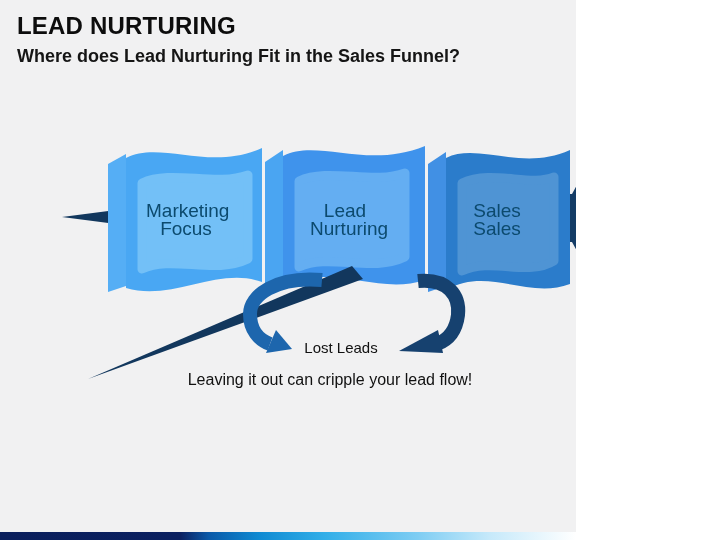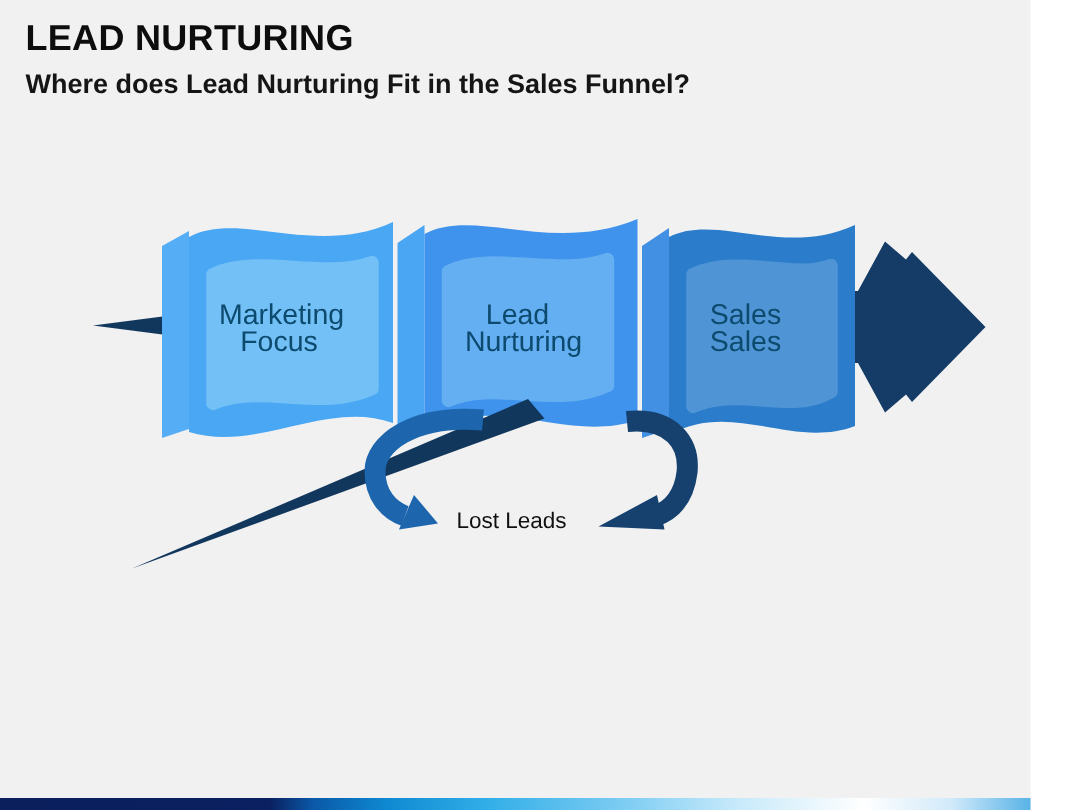--- a/index.html
+++ b/index.html
@@ -1,20 +1,20 @@
 <!DOCTYPE html>
 <html><head>
 <meta charset="utf-8">
 <style>
   * { margin: 0; padding: 0; box-sizing: border-box; }
   html, body { width: 720px; height: 540px; }
   body { font-family: "Liberation Sans", sans-serif; }
   .slide {
     position: relative;
-    width: 687px;
+    width: 576px;
     height: 540px;
     background: #f1f1f2;
     overflow: hidden;
   }
   .title {
     position: absolute;
     left: 17px;
     top: 12px;
     font-size: 24px;
     font-weight: 700;
@@ -125,15 +125,16 @@
       <path d="M 418,281 C 448,278 460,296 458,315 C 456,331 448,340 437,344" fill="none" stroke="#16416f" stroke-width="14"></path>
       <polygon points="438,330 443,353 399,351" fill="#16416f"></polygon>
     </g>
   </svg>
 
   <div class="stage-label stage-label-1">Marketing Focus</div>
   <div class="stage-label stage-label-2">Lead Nurturing</div>
   <div class="stage-label stage-label-3">Sales Sales</div>
 
   <div class="lost-leads">Lost Leads</div>
+  <div class="caption">Leaving it out can cripple your lead flow!</div>
 
   <div class="bottom-bar"></div>
 </div>
 
 </body></html>

